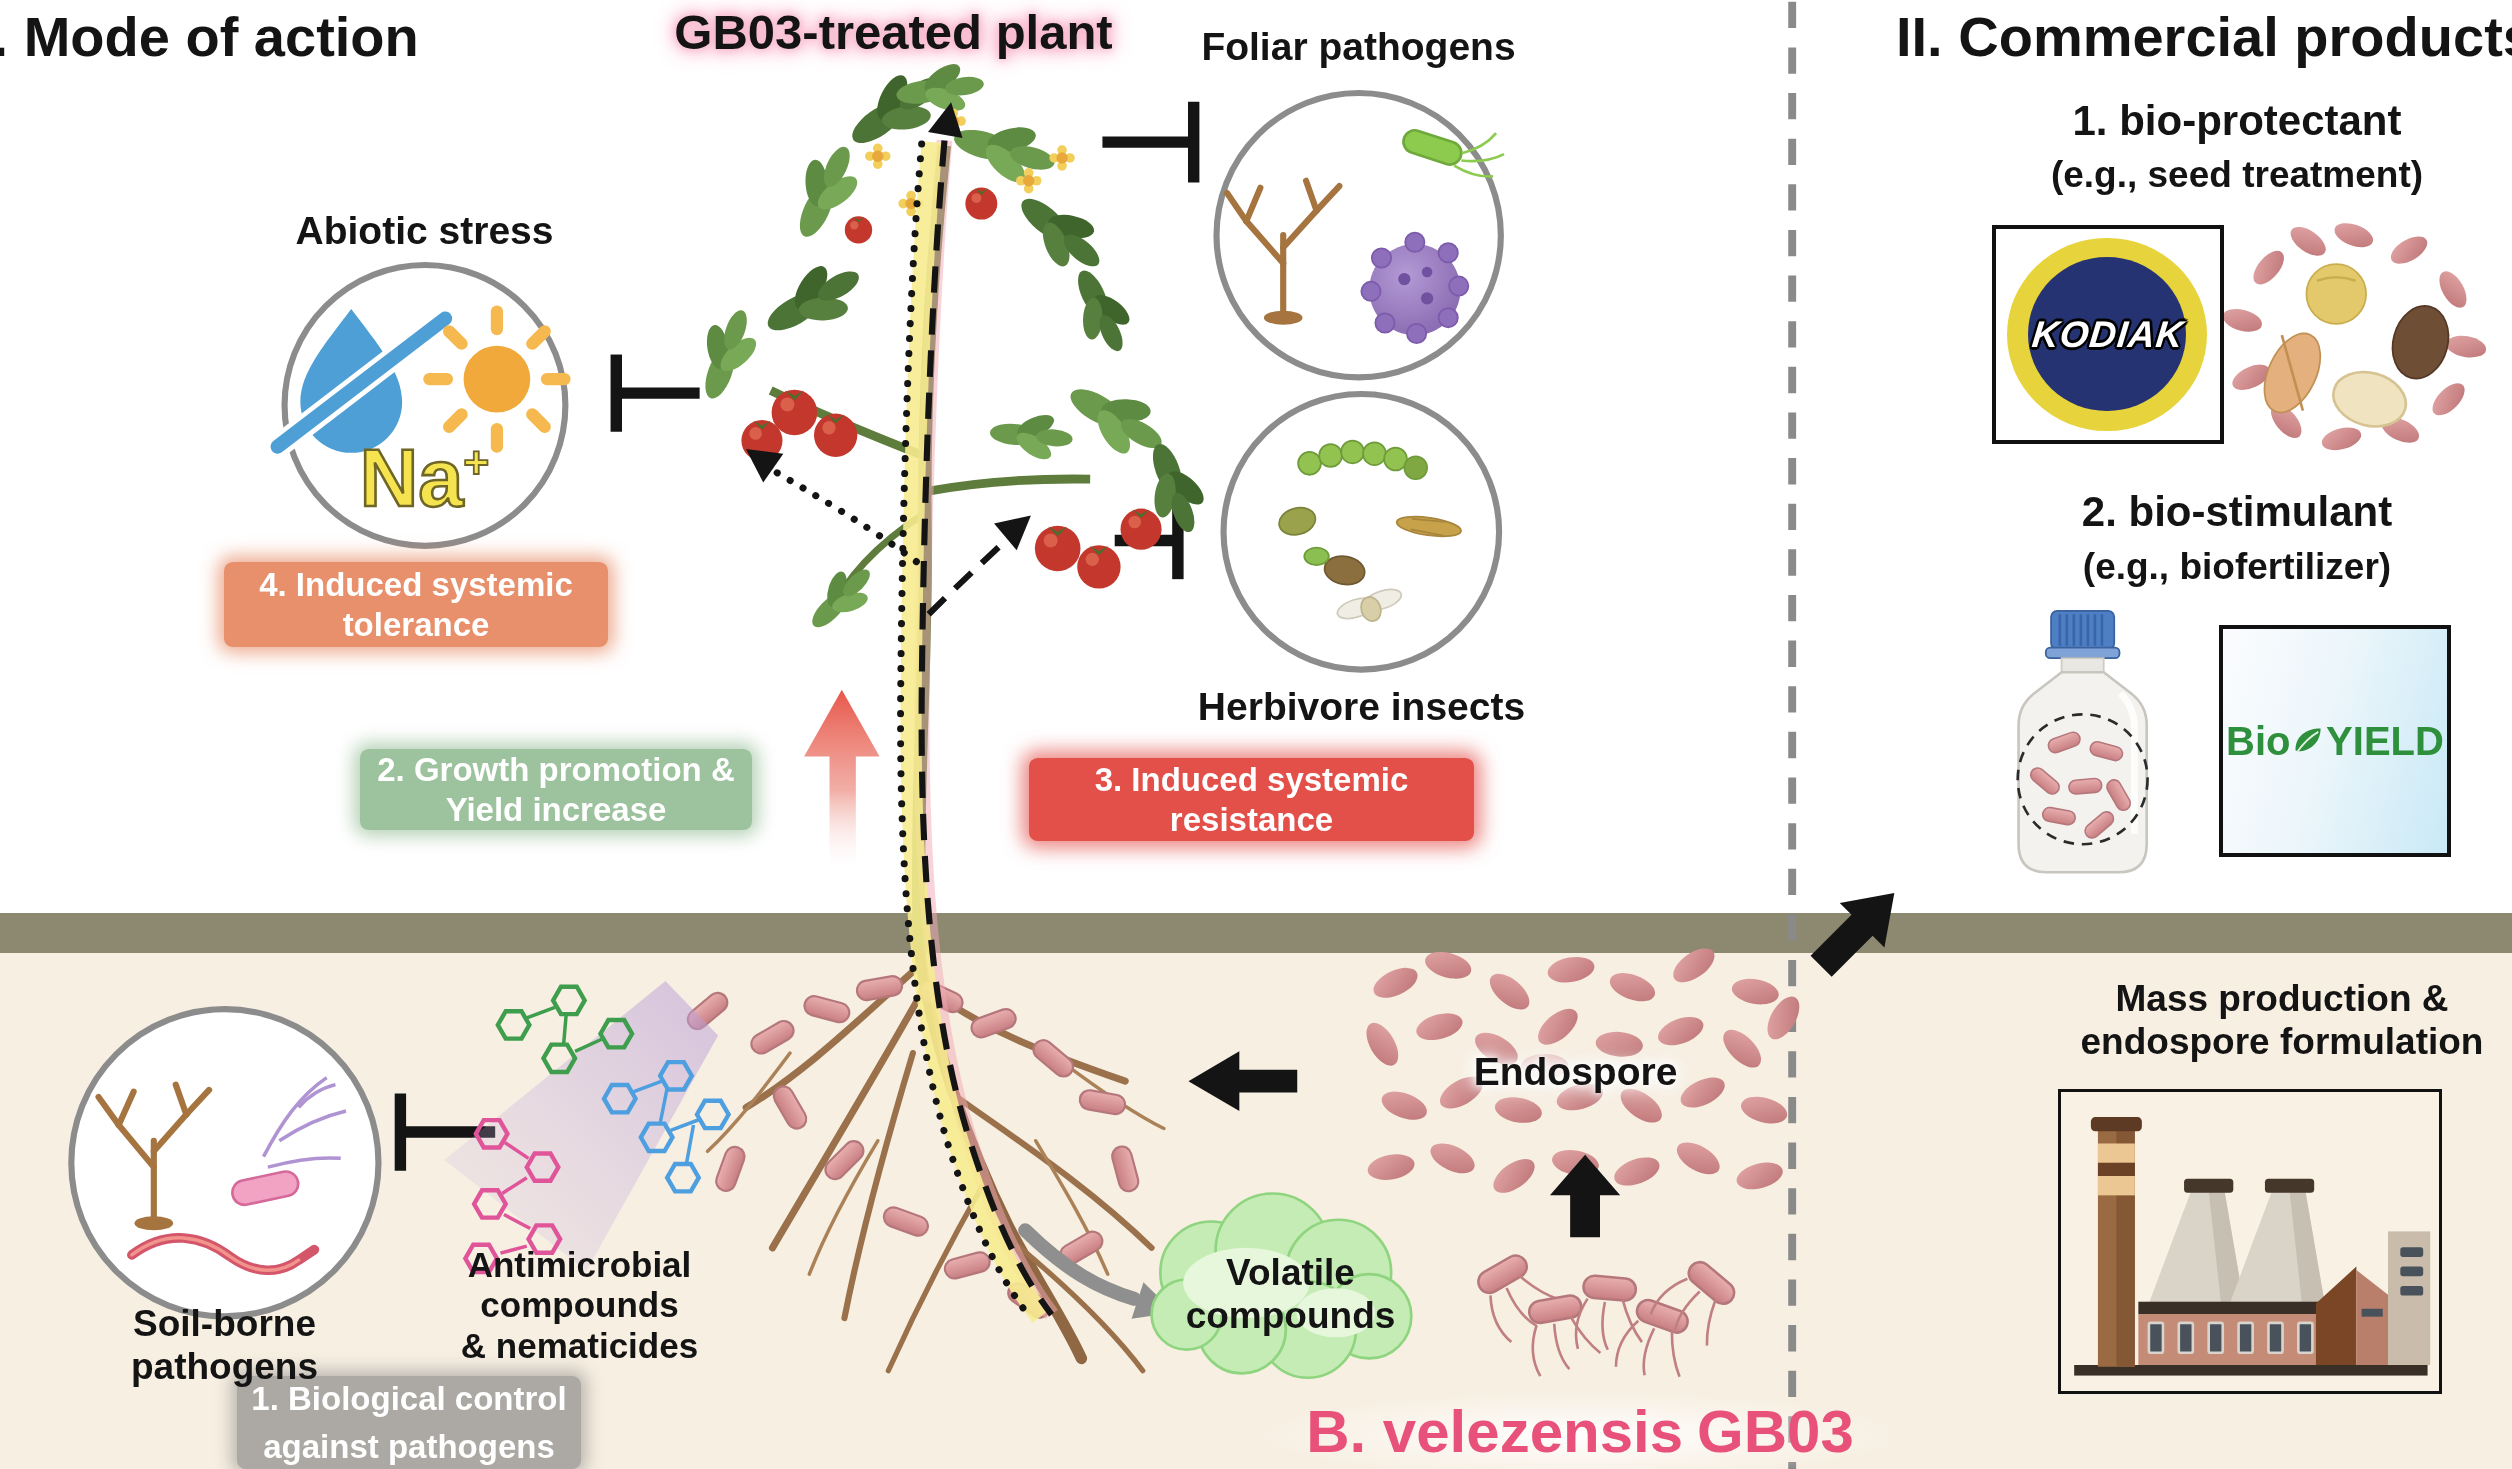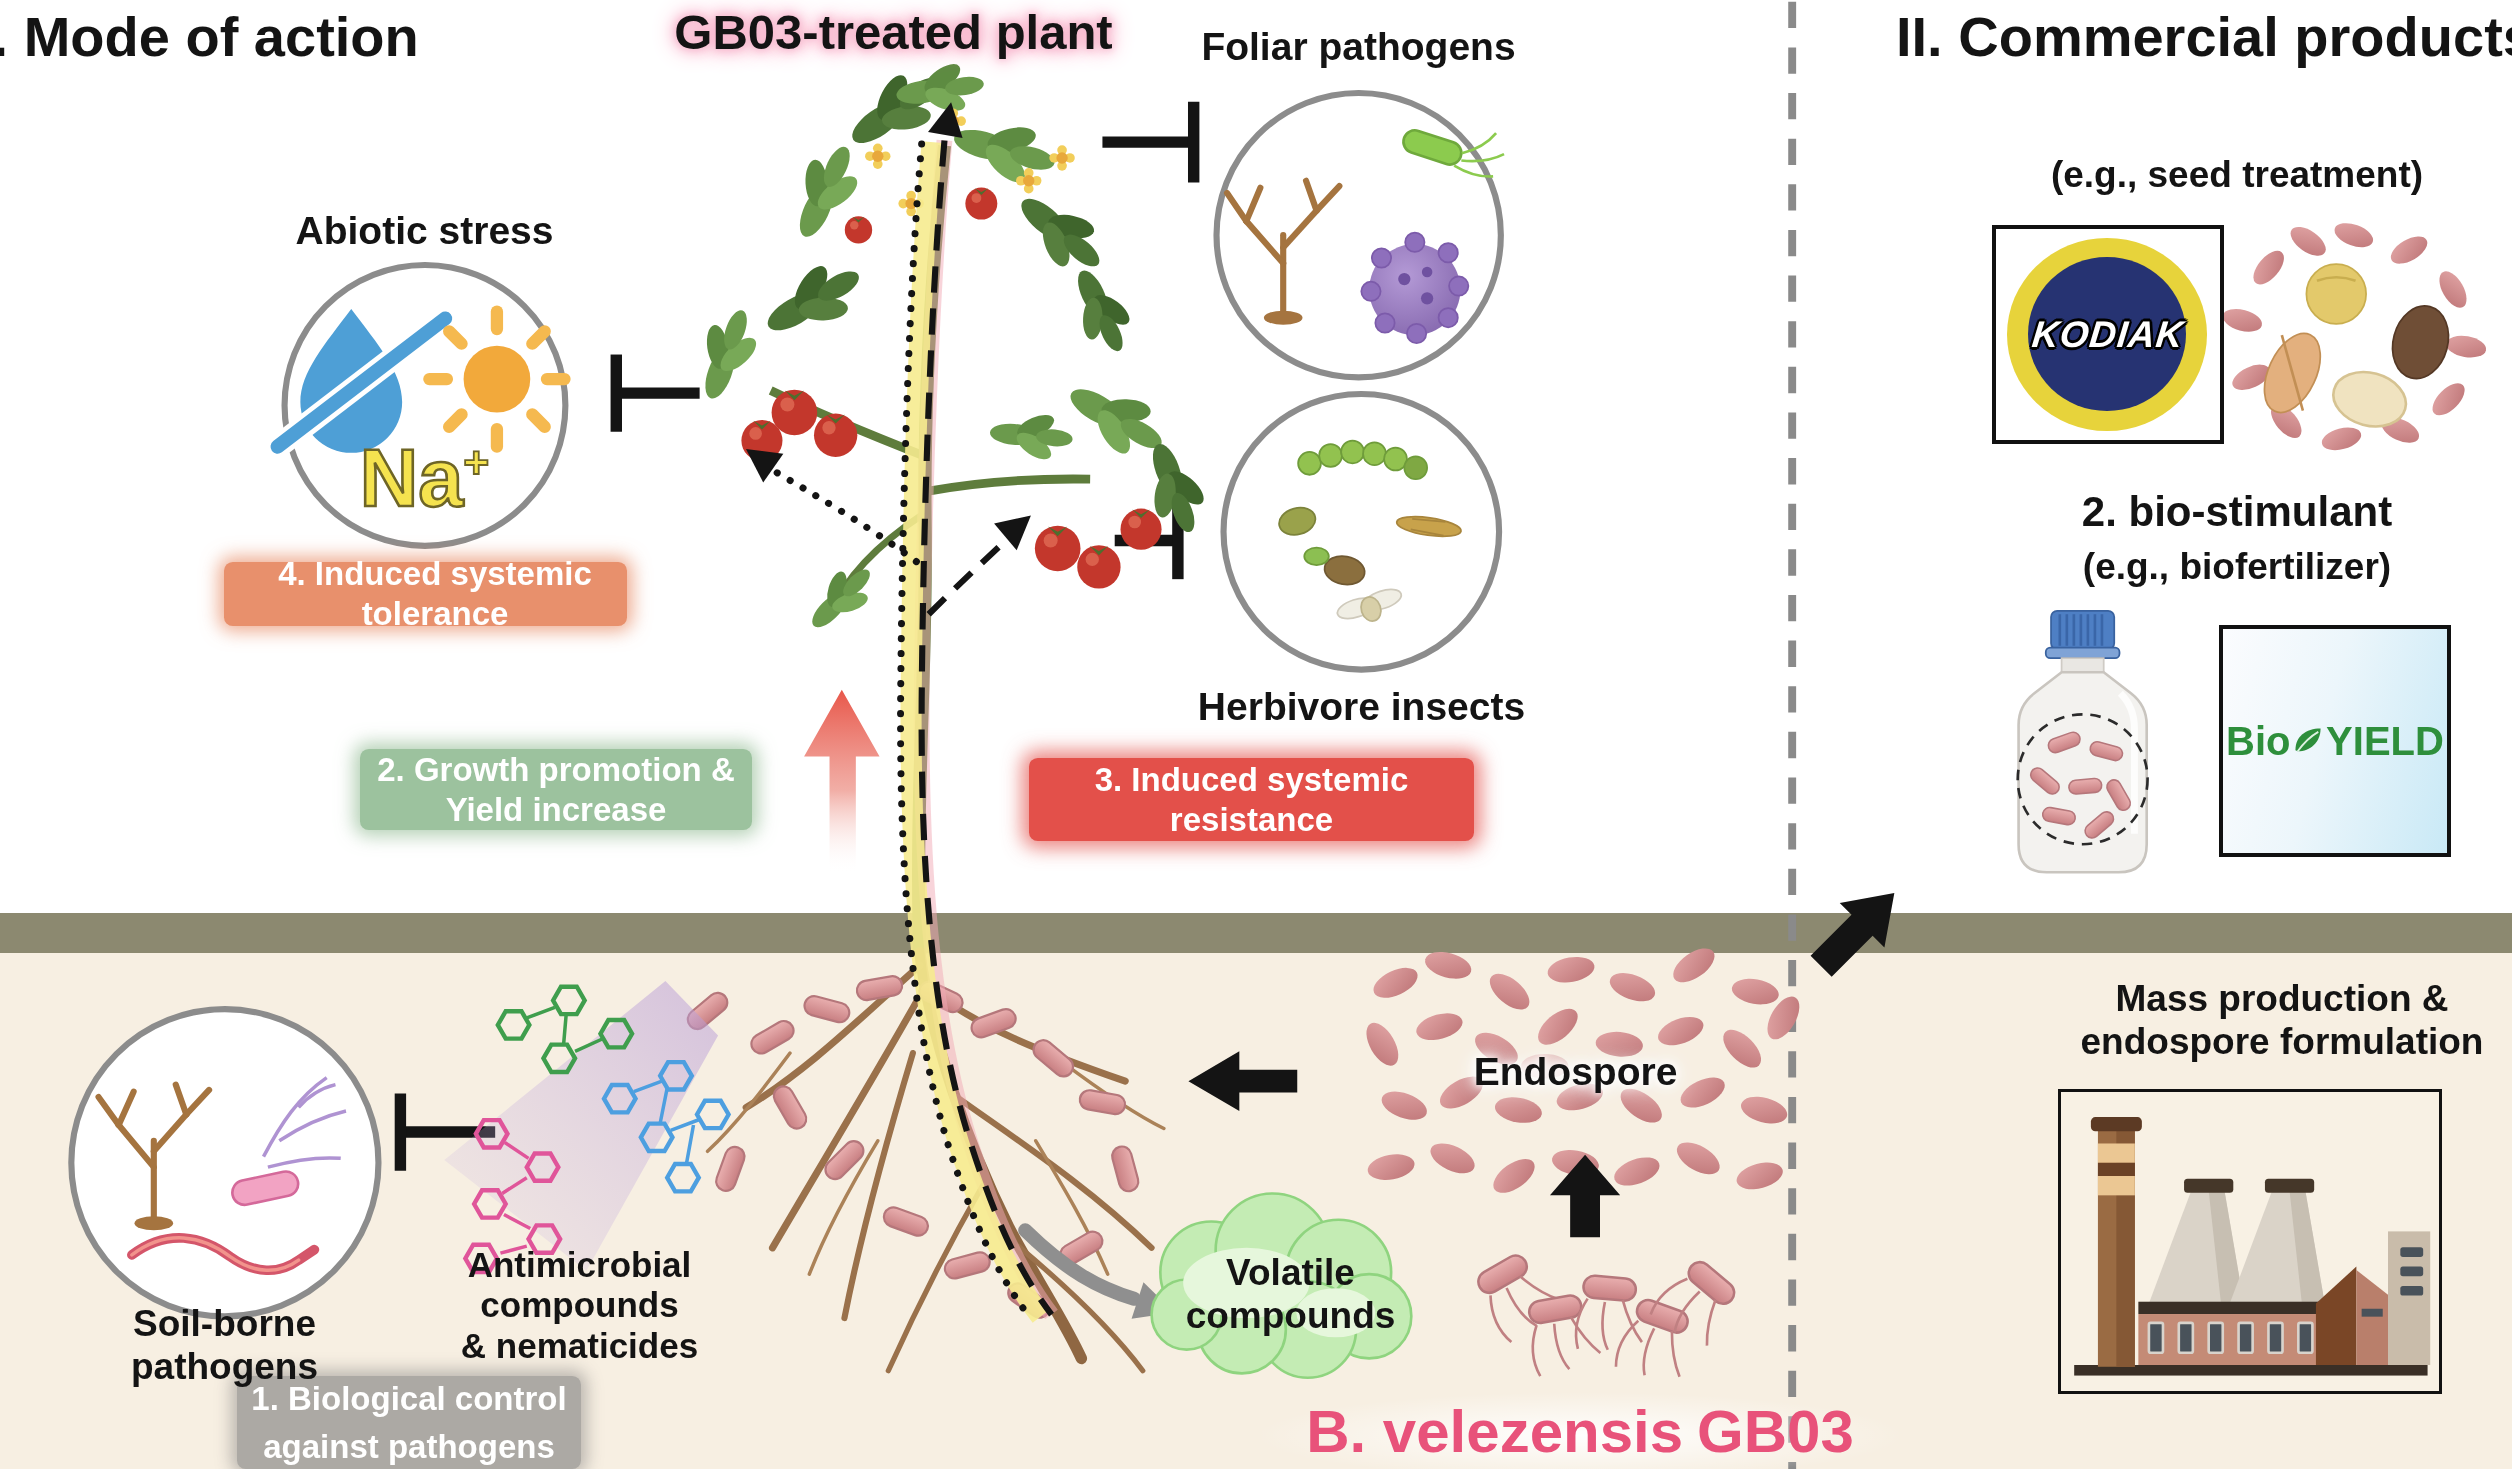--- a/index.html
+++ b/index.html
@@ -446,21 +446,21 @@
     </g>
   </svg>
 
   <div class="lbl nowrap" style="left:-23px;top:5.3px;font-size:56px;">I. Mode of action</div>
   <div class="lbl halo glow-pink" style="left:630px;top:3.5px;width:527px;font-size:49px;">GB03-treated plant</div>
   <div class="lbl" style="left:1183px;top:24.6px;width:351px;font-size:39px;">Foliar pathogens</div>
   <div class="lbl na" style="left:249px;top:432px;width:351px;"><span>Na</span><sup>+</sup></div>
   <div class="lbl" style="left:249px;top:209px;width:351px;font-size:39px;">Abiotic stress</div>
   <div class="lbl" style="left:1186px;top:685px;width:351px;font-size:39px;">Herbivore insects</div>
 
-  <div class="box box-tolerance" style="left:224px;top:562px;width:384px;height:64px;padding-left:19px;">
+  <div class="box box-tolerance" style="left:224px;top:562px;width:384px;height:85px;">
     <div>4. Induced systemic</div>
     <div>tolerance</div>
   </div>
   <div class="box box-growth" style="left:360px;top:749px;width:392px;height:81px;">
     <div>2. Growth promotion &amp;</div>
     <div>Yield increase</div>
   </div>
   <div class="box box-resistance" style="left:1029px;top:758px;width:445px;height:83px;">
     <div>3. Induced systemic</div>
     <div>resistance</div>
@@ -480,20 +480,21 @@
     <div>Volatile</div>
     <div>compounds</div>
   </div>
   <div class="lbl glow-white" style="left:1444px;top:1050px;width:263px;font-size:39px;">Endospore</div>
 
   <div class="strain halo">
     <span class="it">B. velezensis</span><span class="reg">GB03</span>
   </div>
 
   <div class="lbl nowrap" style="left:1896px;top:5.3px;font-size:56px;">II. Commercial products</div>
+  <div class="lbl" style="left:1991px;top:97px;width:492px;font-size:42px;">1. bio-protectant</div>
   <div class="lbl" style="left:1991px;top:154px;width:492px;font-size:37px;">(e.g., seed treatment)</div>
 
   <div class="card kodiak">
     <div class="kyellow"></div>
     <div class="knavy"></div>
     <div class="ktext">KODIAK</div>
   </div>
 
   <div class="lbl" style="left:1991px;top:488px;width:492px;font-size:42px;">2. bio-stimulant</div>
   <div class="lbl" style="left:1991px;top:546px;width:492px;font-size:37px;">(e.g., biofertilizer)</div>

